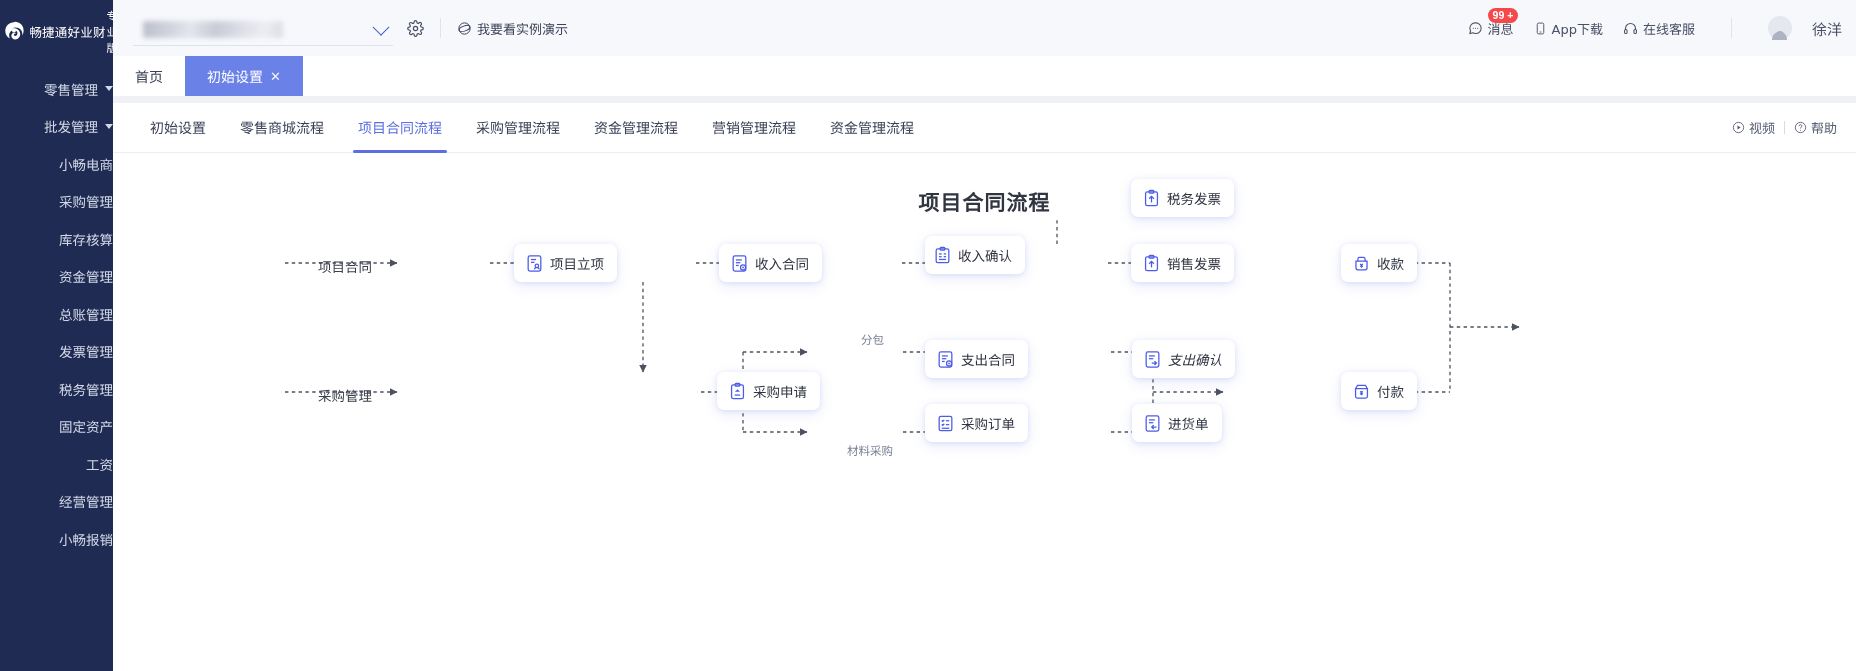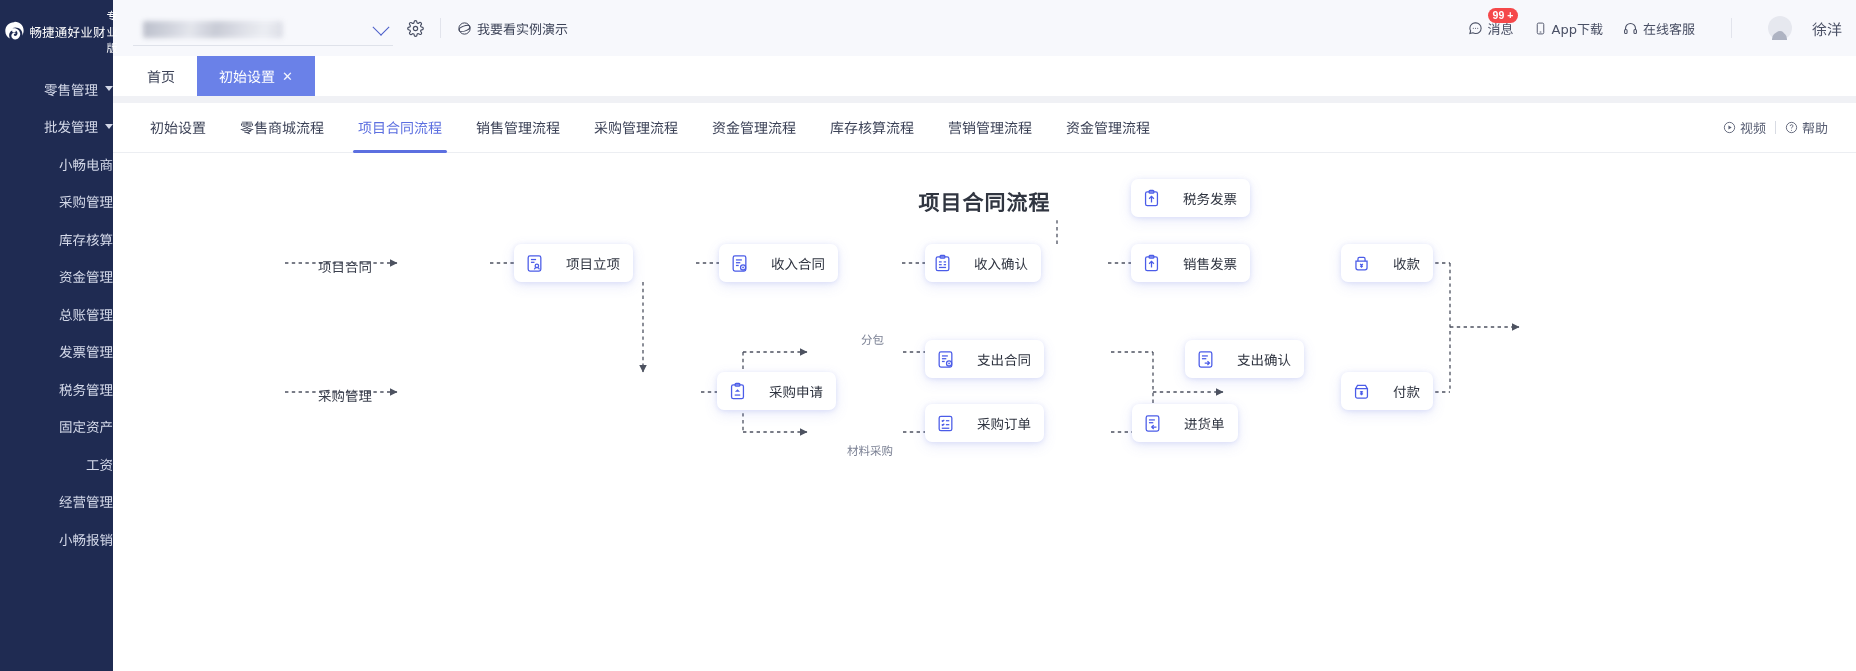--- a/index.html
+++ b/index.html
@@ -92,21 +92,21 @@
   .avatar-body {
     width: 15px; height: 8px; border-radius: 7px 7px 0 0; background: #aeb3c2;
     position: absolute; bottom: 0;
   }
   .avatar-wrap { position: relative; width: 24px; height: 24px; }
   .user-name { color: #4a5065; font-size: 15px; font-family:"DejaVu Sans",sans-serif; }
 
   
   .pagetabs {
     height: 40px; background: #fff; display: flex; align-items: stretch;
-    flex: 0 0 40px; padding-left: 12px;
+    flex: 0 0 40px; 
   }
   .ptab {
     display: flex; align-items: center; gap: 7px; padding: 0 22px;
     font-size: 14px; color: #3c4257; cursor: pointer;
     font-family: "DejaVu Sans", sans-serif; white-space: nowrap;
   }
   .ptab.active { background: #6a81e8; color: #fff; }
   .ptab .x { font-size: 13px; opacity: .92; }
   .tabs-strip-bg { height: 7px; background: #f0f1f5; flex: 0 0 7px; }
 
@@ -123,21 +123,21 @@
     height: 50px; line-height: 50px; position: relative;
     font-family: "DejaVu Sans", sans-serif; white-space: nowrap;
   }
   .subtab.active { color: #5c6fe0; }
   .subtab.active::after {
     content: ""; position: absolute; left: 12px; right: 12px; bottom: 0;
     height: 2.5px; background: #5c6fe0; border-radius: 2px;
   }
   .subtabs-right {
     margin-left: auto; display: flex; align-items: center; gap: 0;
-    padding-right: 19px; font-size: 13px; color: #5a6075;
+    padding-right: 10px; font-size: 13px; color: #5a6075;
   }
   .srlink {
     display: flex; align-items: center; gap: 4px; cursor: pointer;
     padding: 0 9px; font-family: "DejaVu Sans", sans-serif; white-space: nowrap;
   }
   .srdiv { width: 1px; height: 13px; background: #d8dbe3; }
 
   .flow-title {
     text-align: center; font-size: 21px; color: #303540; margin-top: 33px;
     font-family: "DejaVu Sans", sans-serif; letter-spacing: 1px;
@@ -146,21 +146,21 @@
   
   .canvas { position: relative; width: 100%; height: 430px; margin-top: 4px; }
   .canvas svg.edges { position: absolute; inset: 0; width: 100%; height: 100%; }
   .rowlabel {
     position: absolute; font-size: 13.5px; color: #3a3f4d;
     font-family: "DejaVu Sans", sans-serif; white-space: nowrap;
   }
   .node {
     position: absolute; height: 38px; background: #fff; border-radius: 7px;
     box-shadow: 0 1px 5px rgba(92,111,224,.17), 0 4px 14px rgba(92,111,224,.13);
-    display: flex; align-items: center; gap: 22px; padding: 0 13px 0 11px;
+    display: flex; align-items: center; gap: 6px; padding: 0 13px 0 11px;
     font-size: 13.5px; color: #2f3440; cursor: pointer; white-space: nowrap;
     font-family: "DejaVu Sans", sans-serif;
   }
   .node .ic { width: 19px; height: 19px; flex: 0 0 19px; display:flex; }
   .edge-label {
     position: absolute; font-size: 11.5px; color: #7b8194;
     font-family: "DejaVu Sans", sans-serif; white-space: nowrap;
   }
 </style>
 </head>
@@ -294,24 +294,22 @@
         <span class="x">✕</span>
       </div>
     </div>
     <div class="tabs-strip-bg"></div>
 
     <section class="content">
       <div class="subtabs">
         <div class="subtab"><span>初始设置</span></div>
         <div class="subtab"><span>零售商城流程</span></div>
         <div class="subtab active"><span>项目合同流程</span></div>
-        <div class="subtab"><span>销售管理流程</span></div>
         <div class="subtab"><span>采购管理流程</span></div>
         <div class="subtab"><span>资金管理流程</span></div>
-        <div class="subtab"><span>库存核算流程</span></div>
         <div class="subtab"><span>营销管理流程</span></div>
         <div class="subtab"><span>资金管理流程</span></div>
 
         <div class="subtabs-right">
           <span class="srlink">
             <svg width="13" height="13" viewBox="0 0 24 24" fill="none" stroke="#5a6075" stroke-width="1.7">
               <circle cx="12" cy="12" r="9.5"></circle>
                 <path d="M10 8.2l6 3.8-6 3.8z" fill="#5a6075" stroke="none"></path>
             </svg>
             <span>视频</span>
@@ -398,21 +396,21 @@
                 <line x1="7.5" y1="7.5" x2="15" y2="7.5"></line>
                 <line x1="7.5" y1="11" x2="13" y2="11"></line>
                 <line x1="7.5" y1="14.5" x2="11" y2="14.5"></line>
               <circle cx="16.5" cy="17" r="3.2" fill="#fff"></circle>
                 <circle cx="16.5" cy="17" r="1.1" fill="#4b5ce8" stroke="none"></circle>
             </svg>
           </span>
           <span>收入合同</span>
         </div>
 
-        <div class="node" style="left:812px; top:24px;padding-left:8px;">
+        <div class="node" style="left:812px; top:16px;padding-left:8px;">
           <span class="ic">
             <svg width="19" height="19" viewBox="0 0 24 24" fill="none" stroke="#4b5ce8" stroke-width="1.6">
               <rect x="4" y="3.5" width="16" height="17.5" rx="2.2"></rect>
                 <rect x="9" y="1.6" width="6" height="3.6" rx="1.2"></rect>
               <line x1="7.5" y1="10" x2="11" y2="10"></line>
                 <line x1="13.5" y1="10" x2="16.5" y2="10"></line>
               <line x1="7.5" y1="13.5" x2="11" y2="13.5"></line>
                 <line x1="13.5" y1="13.5" x2="16.5" y2="13.5"></line>
               <line x1="7.5" y1="17" x2="16.5" y2="17"></line>
             </svg>
@@ -475,21 +473,21 @@
                 <line x1="7.5" y1="7.5" x2="15" y2="7.5"></line>
                 <line x1="7.5" y1="11" x2="13" y2="11"></line>
                 <line x1="7.5" y1="14.5" x2="11" y2="14.5"></line>
               <circle cx="16.5" cy="17" r="3.2" fill="#fff"></circle>
                 <circle cx="16.5" cy="17" r="1.1" fill="#4b5ce8" stroke="none"></circle>
             </svg>
           </span>
           <span>支出合同</span>
         </div>
 
-        <div class="node" style="left:1072px; top:120px;">
+        <div class="node" style="left:1019px; top:120px;font-style:italic;">
           <span class="ic">
             <svg width="19" height="19" viewBox="0 0 24 24" fill="none" stroke="#4b5ce8" stroke-width="1.6">
               <rect x="4" y="2.5" width="16" height="19" rx="2.2"></rect>
                 <line x1="7.5" y1="7.5" x2="15" y2="7.5"></line>
                 <line x1="7.5" y1="11" x2="13" y2="11"></line>
               <path d="M11 16.5h6M14.5 14l2.5 2.5-2.5 2.5"></path>
             </svg>
           </span>
           <span>支出确认</span>
         </div>

